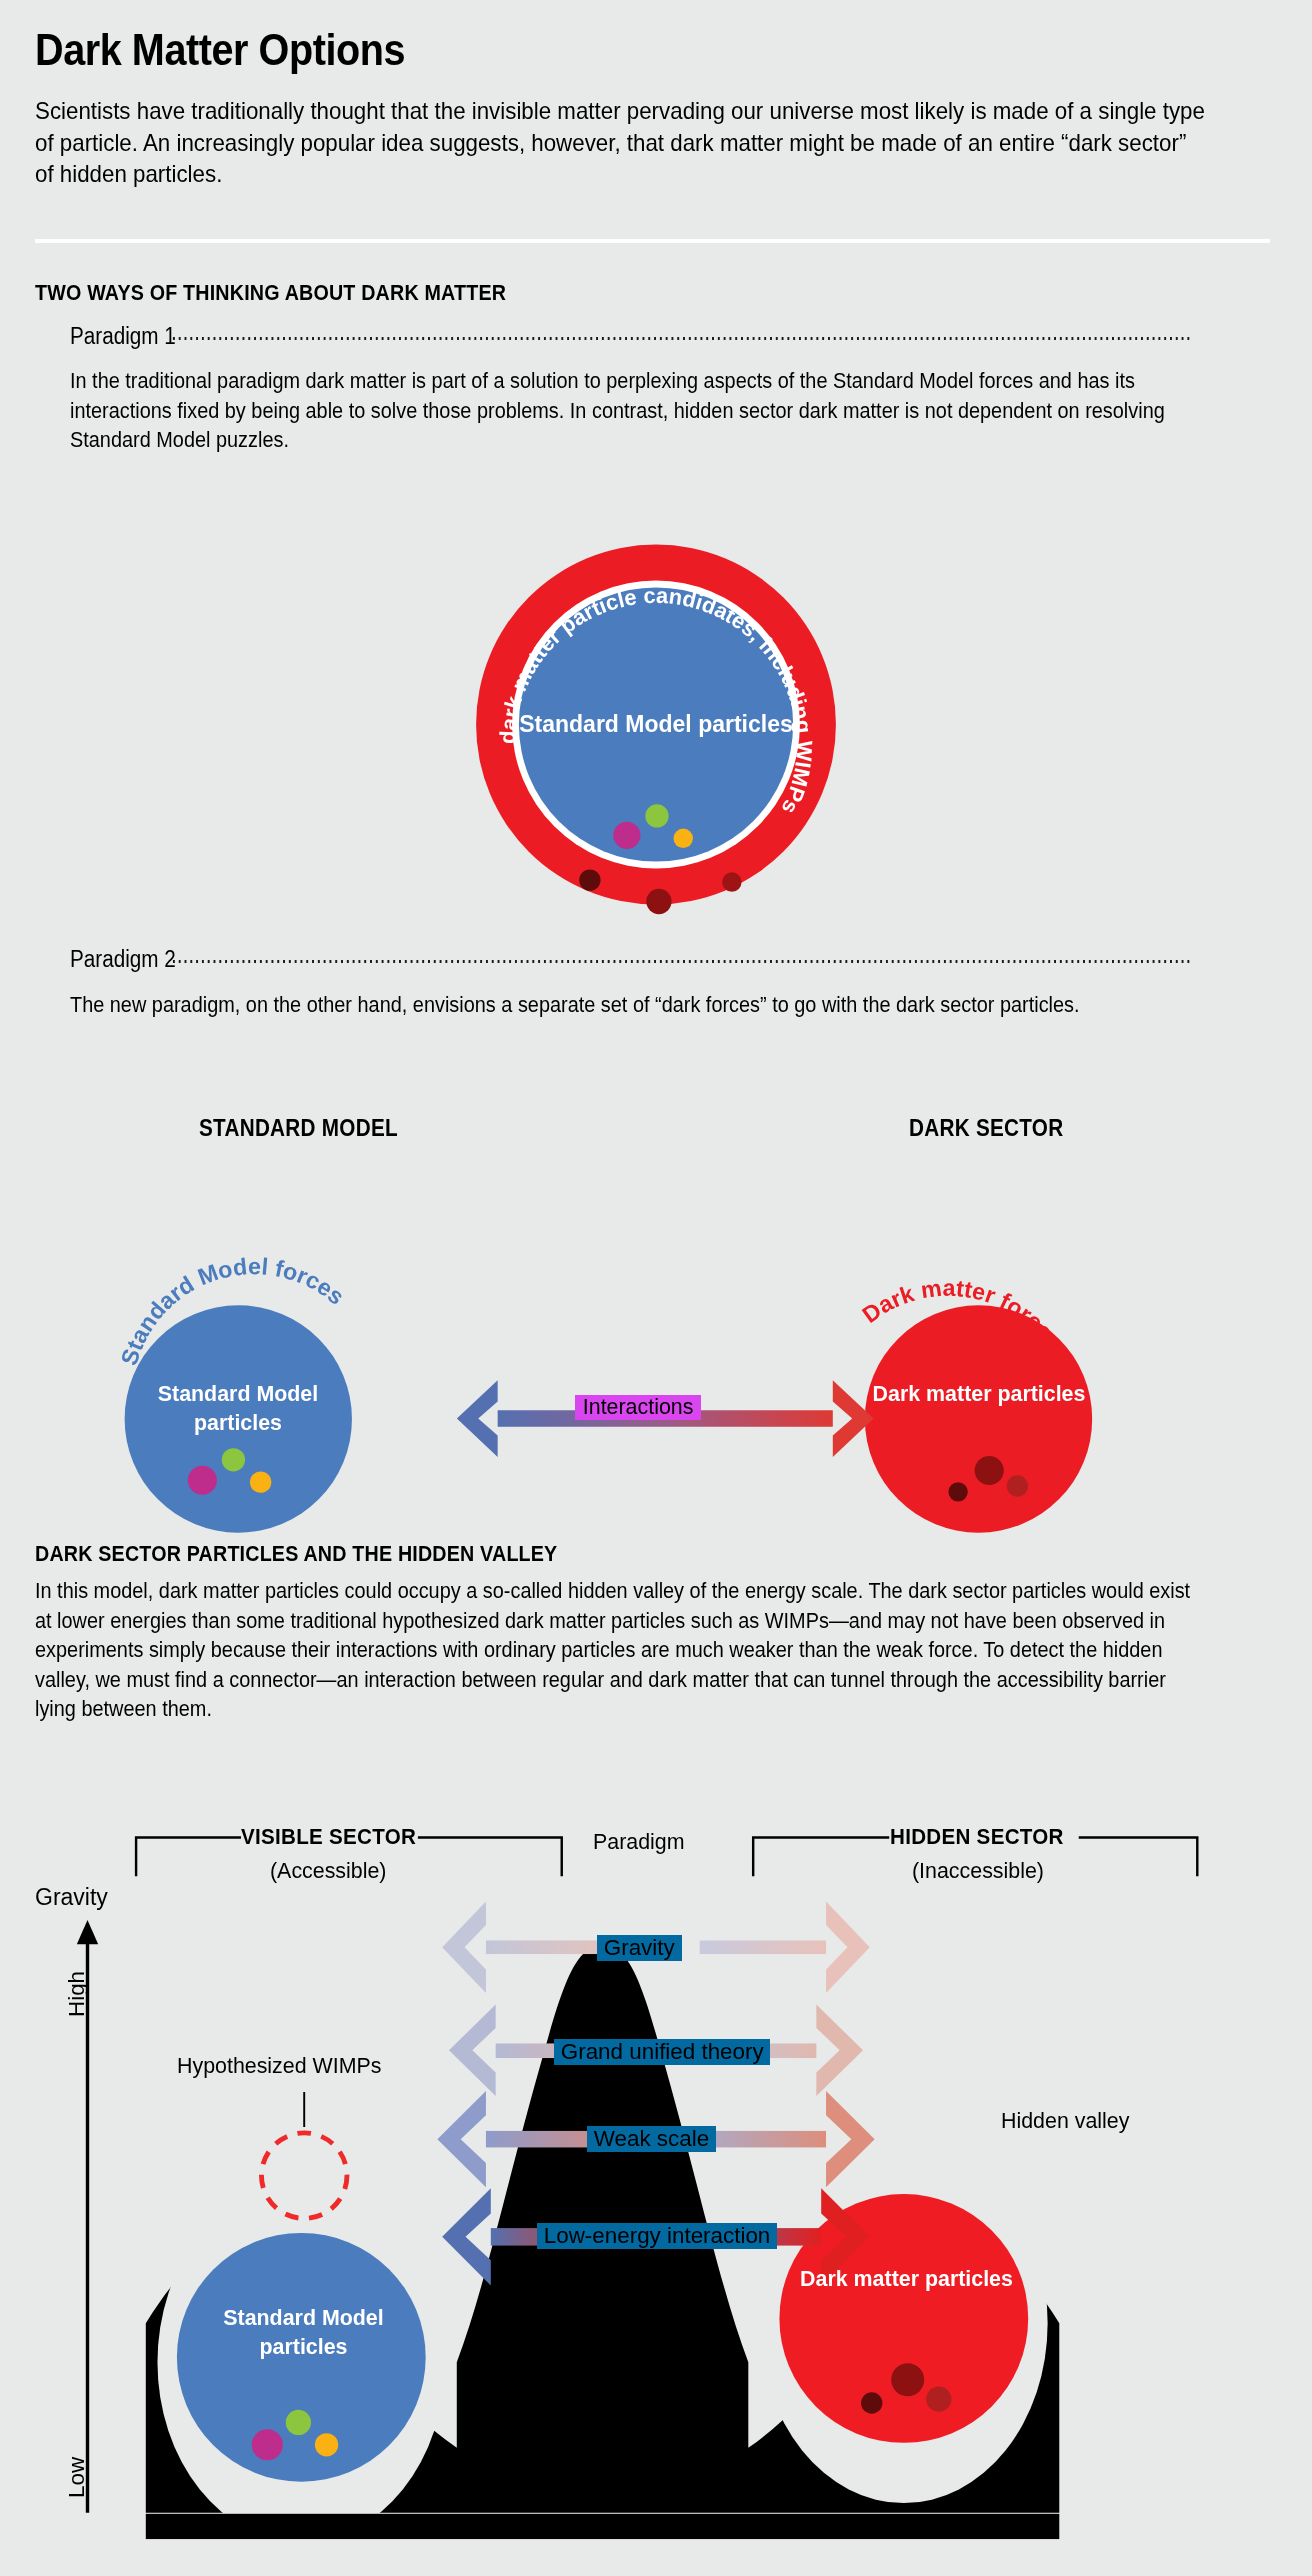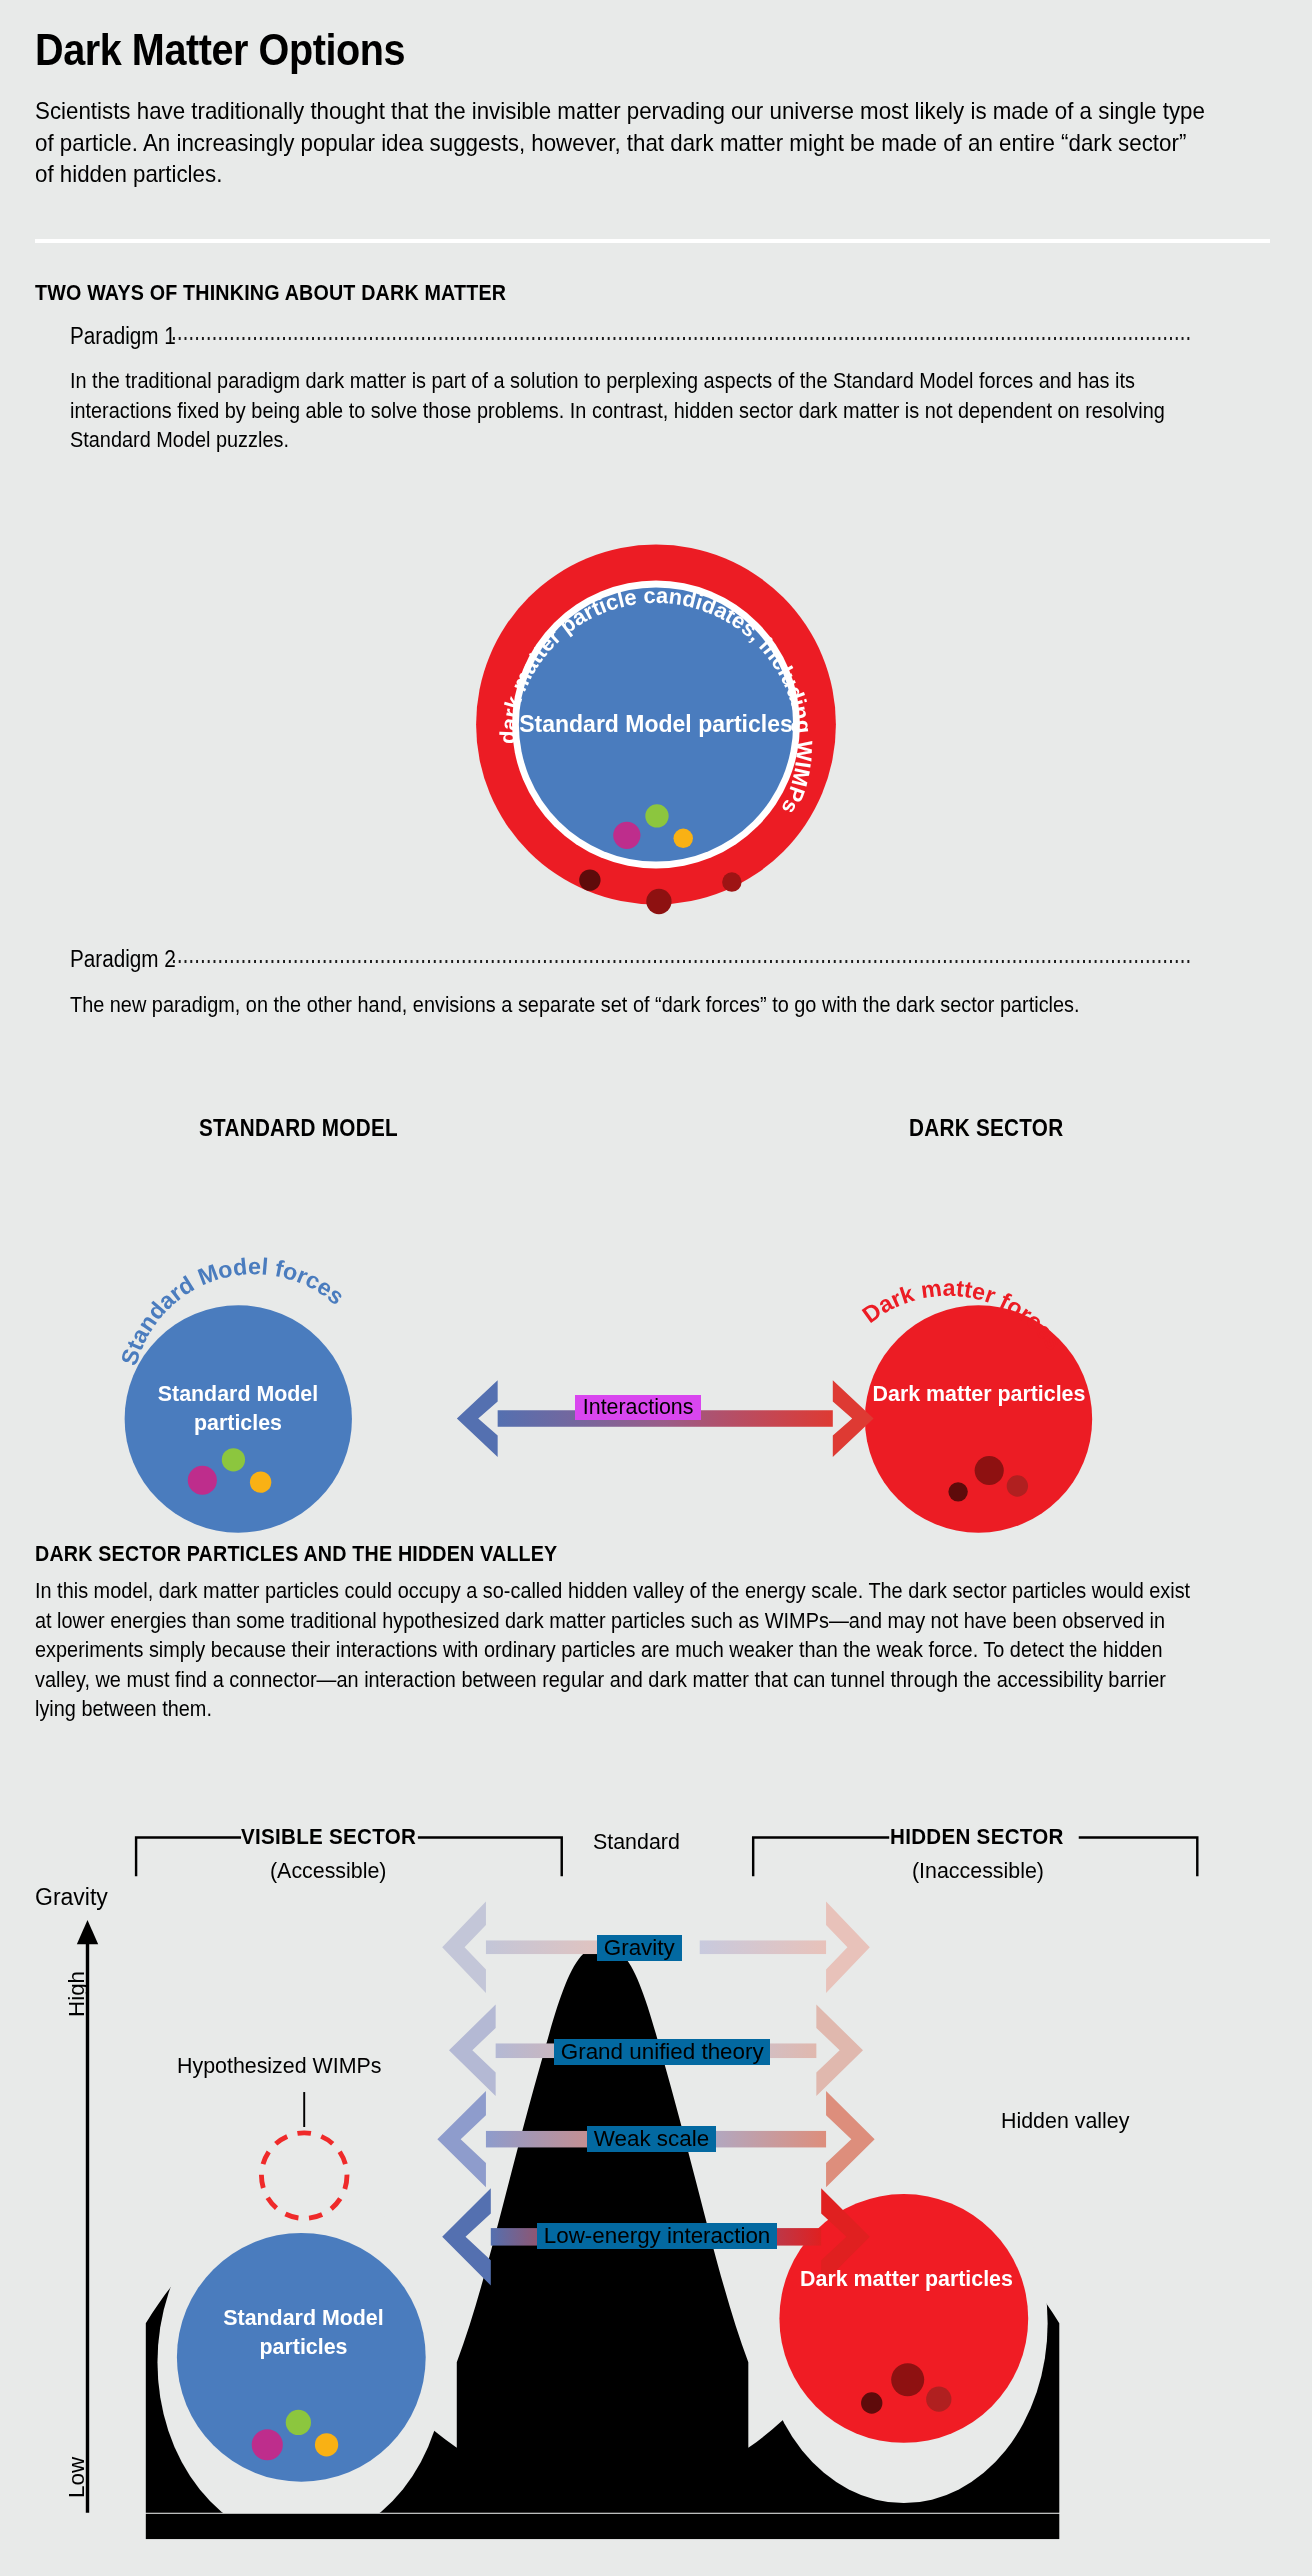--- a/index.html
+++ b/index.html
@@ -302,21 +302,21 @@
         <path d="M 505,381 L 455,431 L 505,481 L 505,455 L 479,431 L 505,407 Z" fill="#5470b0"></path>
         <rect x="755" y="422" width="90" height="18" fill="url(#gDr)"></rect>
         <path d="M 845,381 L 895,431 L 845,481 L 845,455 L 871,431 L 845,407 Z" fill="#e02020"></path>
       </g>
     </svg>
 
     <div class="hv-head" style="left:241px;top:5.8px;">VISIBLE SECTOR</div>
     <div class="hv-sub" style="left:270px;top:41px;">(Accessible)</div>
     <div class="hv-head" style="left:890px;top:5.8px;">HIDDEN SECTOR</div>
     <div class="hv-sub" style="left:912px;top:41px;">(Inaccessible)</div>
-    <div class="hv-plain" style="left:593px;top:11.7px;">Standard</div>
+    <div class="hv-plain" style="left:593px;top:11.7px;">Paradigm</div>
 
     <div class="axis-word" style="left:35px;top:66px;">Gravity</div>
     <div class="axis-rot" style="left:64px;top:199px;">High</div>
     <div class="axis-rot" style="left:64px;top:680px;">Low</div>
 
     <div class="arrow-label" style="left:597px;top:117px;">Gravity</div>
     <div class="arrow-label" style="left:533px;top:221px;margin-left:21px;">Grand unified theory</div>
     <div class="arrow-label" style="left:587px;top:308px;">Weak scale</div>
     <div class="arrow-label" style="left:537px;top:405px;">Low-energy interaction</div>
 

